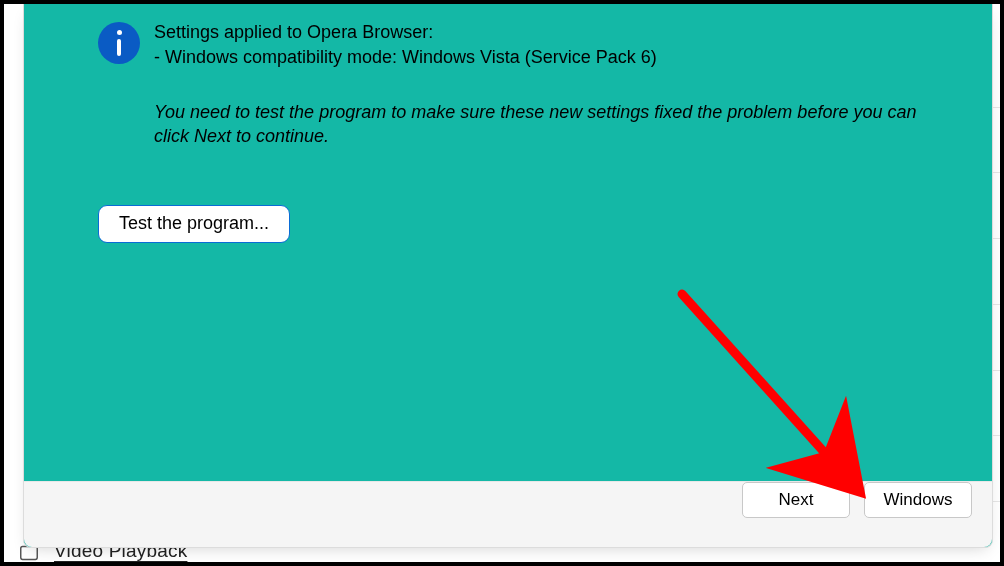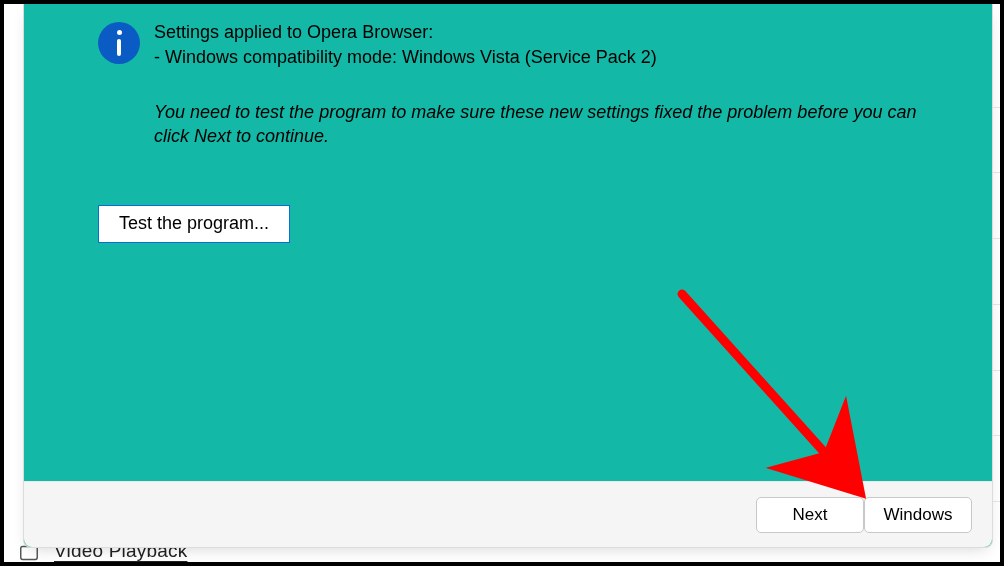--- a/index.html
+++ b/index.html
@@ -101,37 +101,37 @@
       color: #000;
       font-size: 18px;
       line-height: 1.38;
     }
     .para2 { margin-top: 30px; max-width: 790px; font-style: italic; }
     .test-btn {
       margin-top: 56px;
       margin-left: 0;
       display: inline-block;
       border: 1px solid #0a6cd6;
-      border-radius: 0;
+      border-radius: 9px;
       background: #fff;
       padding: 7px 20px 8px;
       font: inherit;
       font-size: 18px;
       color: #000;
       cursor: pointer;
     }
     .footer {
       height: 66px;
       background: #f5f5f5;
       border-top: 1px solid #e8e8e8;
       border-radius: 0 0 8px 8px;
       display: flex;
-      align-items: center;
       justify-content: flex-end;
       padding-right: 20px;
+      gap: 14px;
     }
     .footer-btn {
       min-width: 108px;
       height: 36px;
       background: #fff;
       border: 1px solid #c8c8c8;
       border-radius: 5px;
       font: inherit;
       font-size: 17px;
       color: #000;
@@ -177,21 +177,21 @@
         <div class="info-circle">
             <div class="info-i">
               <div class="info-dot"></div>
               <div class="info-stem"></div>
             </div>
           </div>
       </div>
 
       <div class="text-block">
         <div>Settings applied to Opera Browser:</div>
-        <div>- Windows compatibility mode: Windows Vista (Service Pack 2)</div>
+        <div>- Windows compatibility mode: Windows Vista (Service Pack 6)</div>
         <div class="para2">You need to test the program to make sure these new settings fixed the problem before you can click Next to continue.</div>
       </div>
 
       <button class="test-btn">Test the program...</button>
 
       <svg class="arrow-svg" viewBox="0 0 240 230">
         <defs>
           <marker id="ah" markerWidth="10" markerHeight="12" refX="6" refY="6" orient="auto">
             <path d="M0,0 L10,6 L0,12 L3,6 Z" fill="#ff0000"></path>
           </marker>

